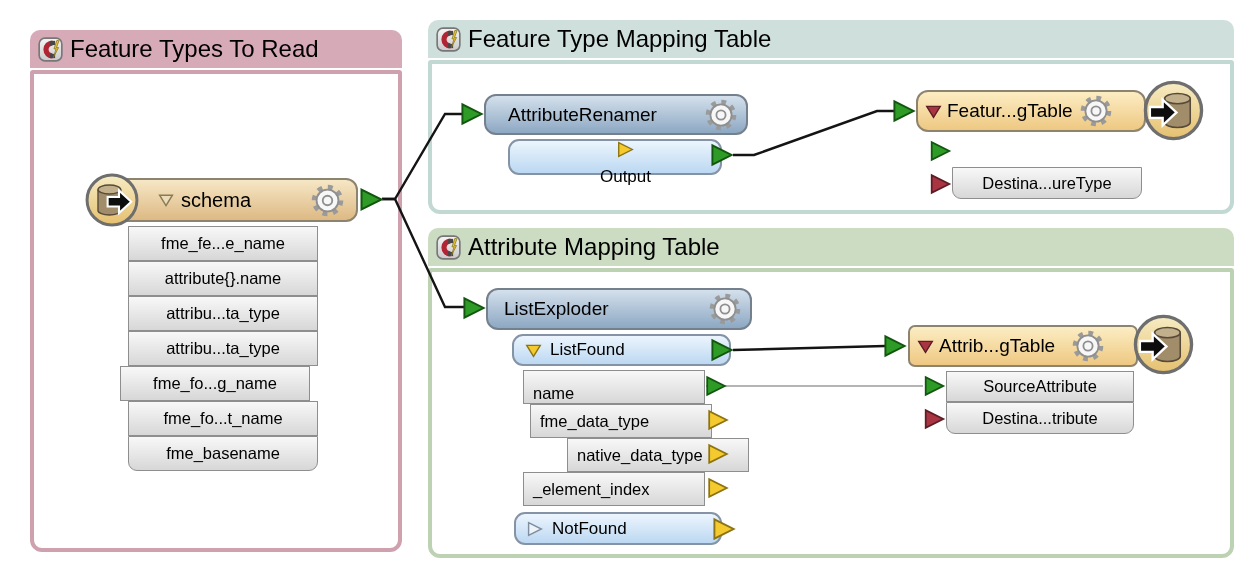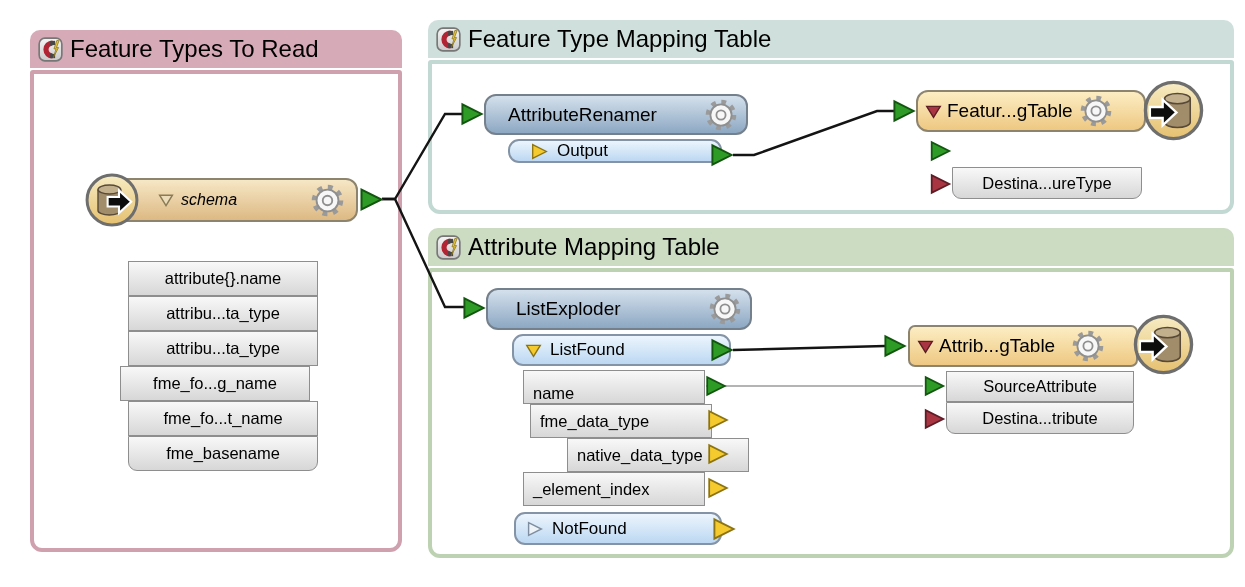--- a/index.html
+++ b/index.html
@@ -140,32 +140,35 @@
     <polyline points="382,199 395,199 445,307 464,307" fill="none" stroke="#141414" stroke-width="2.4"></polyline>
     <polyline points="733,155 754,155 877,111 894,111" fill="none" stroke="#141414" stroke-width="2.4"></polyline>
     <polyline points="733,350 885,346" fill="none" stroke="#141414" stroke-width="2.4"></polyline>
     <polyline points="706,386 923,386" fill="none" stroke="#9b9b9b" stroke-width="1.6"></polyline>
   </svg>
 
   <div class="pill tan lbl-big" style="left:96px;top:178px;width:262px;height:44px;padding-left:60px;gap:7px;">
     <svg class="tri t-out-tan inline-ico" width="16" height="16">
         <use href="#tri-d"></use>
       </svg>
-    <span class="lbl" style="font-size:16px;font-style:italic;">schema</span>
+    <span class="lbl" style="font-size:20px;">schema</span>
     <svg class="inline-ico" width="33" height="33" style="margin-left:auto;margin-right:12px;">
         <use href="#gear"></use>
       </svg>
   </div>
   <svg class="abs" style="left:84px;top:172px;" width="56" height="56">
       <use href="#db-read"></use>
     </svg>
   <svg class="abs tri tg" style="left:358px;top:187px;" width="27" height="25">
       <use href="#tri-r"></use>
     </svg>
 
+  <div class="row center" style="left:128px;top:226px;width:190px;height:35px;">
+      <span>fme_fe...e_name</span>
+    </div>
   <div class="row center" style="left:128px;top:261px;width:190px;height:35px;">
       <span>attribute{}.name</span>
     </div>
   <div class="row center" style="left:128px;top:296px;width:190px;height:35px;">
       <span>attribu...ta_type</span>
     </div>
   <div class="row center" style="left:128px;top:331px;width:190px;height:35px;">
       <span>attribu...ta_type</span>
     </div>
   <div class="row center" style="left:120px;top:366px;width:190px;height:35px;">
@@ -180,21 +183,21 @@
 
   <svg class="abs tri tg" style="left:459px;top:102px;" width="26" height="24">
       <use href="#tri-r"></use>
     </svg>
   <div class="pill blue lbl-big" style="left:484px;top:94px;width:264px;height:41px;padding-left:22px;">
     <span class="lbl">AttributeRenamer</span>
     <svg class="inline-ico" width="32" height="32" style="margin-left:auto;margin-right:9px;">
         <use href="#gear"></use>
       </svg>
   </div>
-  <div class="pill port-blue lbl-port" style="left:508px;top:139px;width:214px;height:24px;padding-left:21px;gap:9px;">
+  <div class="pill port-blue lbl-port" style="left:508px;top:139px;width:214px;height:36px;padding-left:21px;gap:9px;flex-direction:column;">
     <svg class="tri ty inline-ico" width="17" height="17">
         <use href="#tri-r"></use>
       </svg>
     <span class="lbl">Output</span>
   </div>
   <svg class="abs tri tg" style="left:709px;top:143px;" width="26" height="24">
       <use href="#tri-r"></use>
     </svg>
 
   <svg class="abs tri tg" style="left:891px;top:99px;" width="26" height="24">
@@ -218,21 +221,21 @@
   <svg class="abs tri tr" style="left:928px;top:173px;" width="25" height="22">
       <use href="#tri-r"></use>
     </svg>
   <div class="row center last" style="left:952px;top:167px;width:190px;height:32px;">
       <span>Destina...ureType</span>
     </div>
 
   <svg class="abs tri tg" style="left:461px;top:296px;" width="26" height="24">
       <use href="#tri-r"></use>
     </svg>
-  <div class="pill blue lbl-big" style="left:486px;top:288px;width:266px;height:42px;padding-left:28px;">
+  <div class="pill blue lbl-big" style="left:486px;top:288px;width:266px;height:42px;padding-left:16px;">
     <span class="lbl">ListExploder</span>
     <svg class="inline-ico" width="32" height="32" style="margin-left:auto;margin-right:9px;">
         <use href="#gear"></use>
       </svg>
   </div>
   <div class="pill port-blue lbl-port" style="left:512px;top:334px;width:219px;height:32px;padding-left:11px;gap:8px;">
     <svg class="tri ty inline-ico" width="17" height="17">
         <use href="#tri-d"></use>
       </svg>
     <span class="lbl">ListFound</span>

